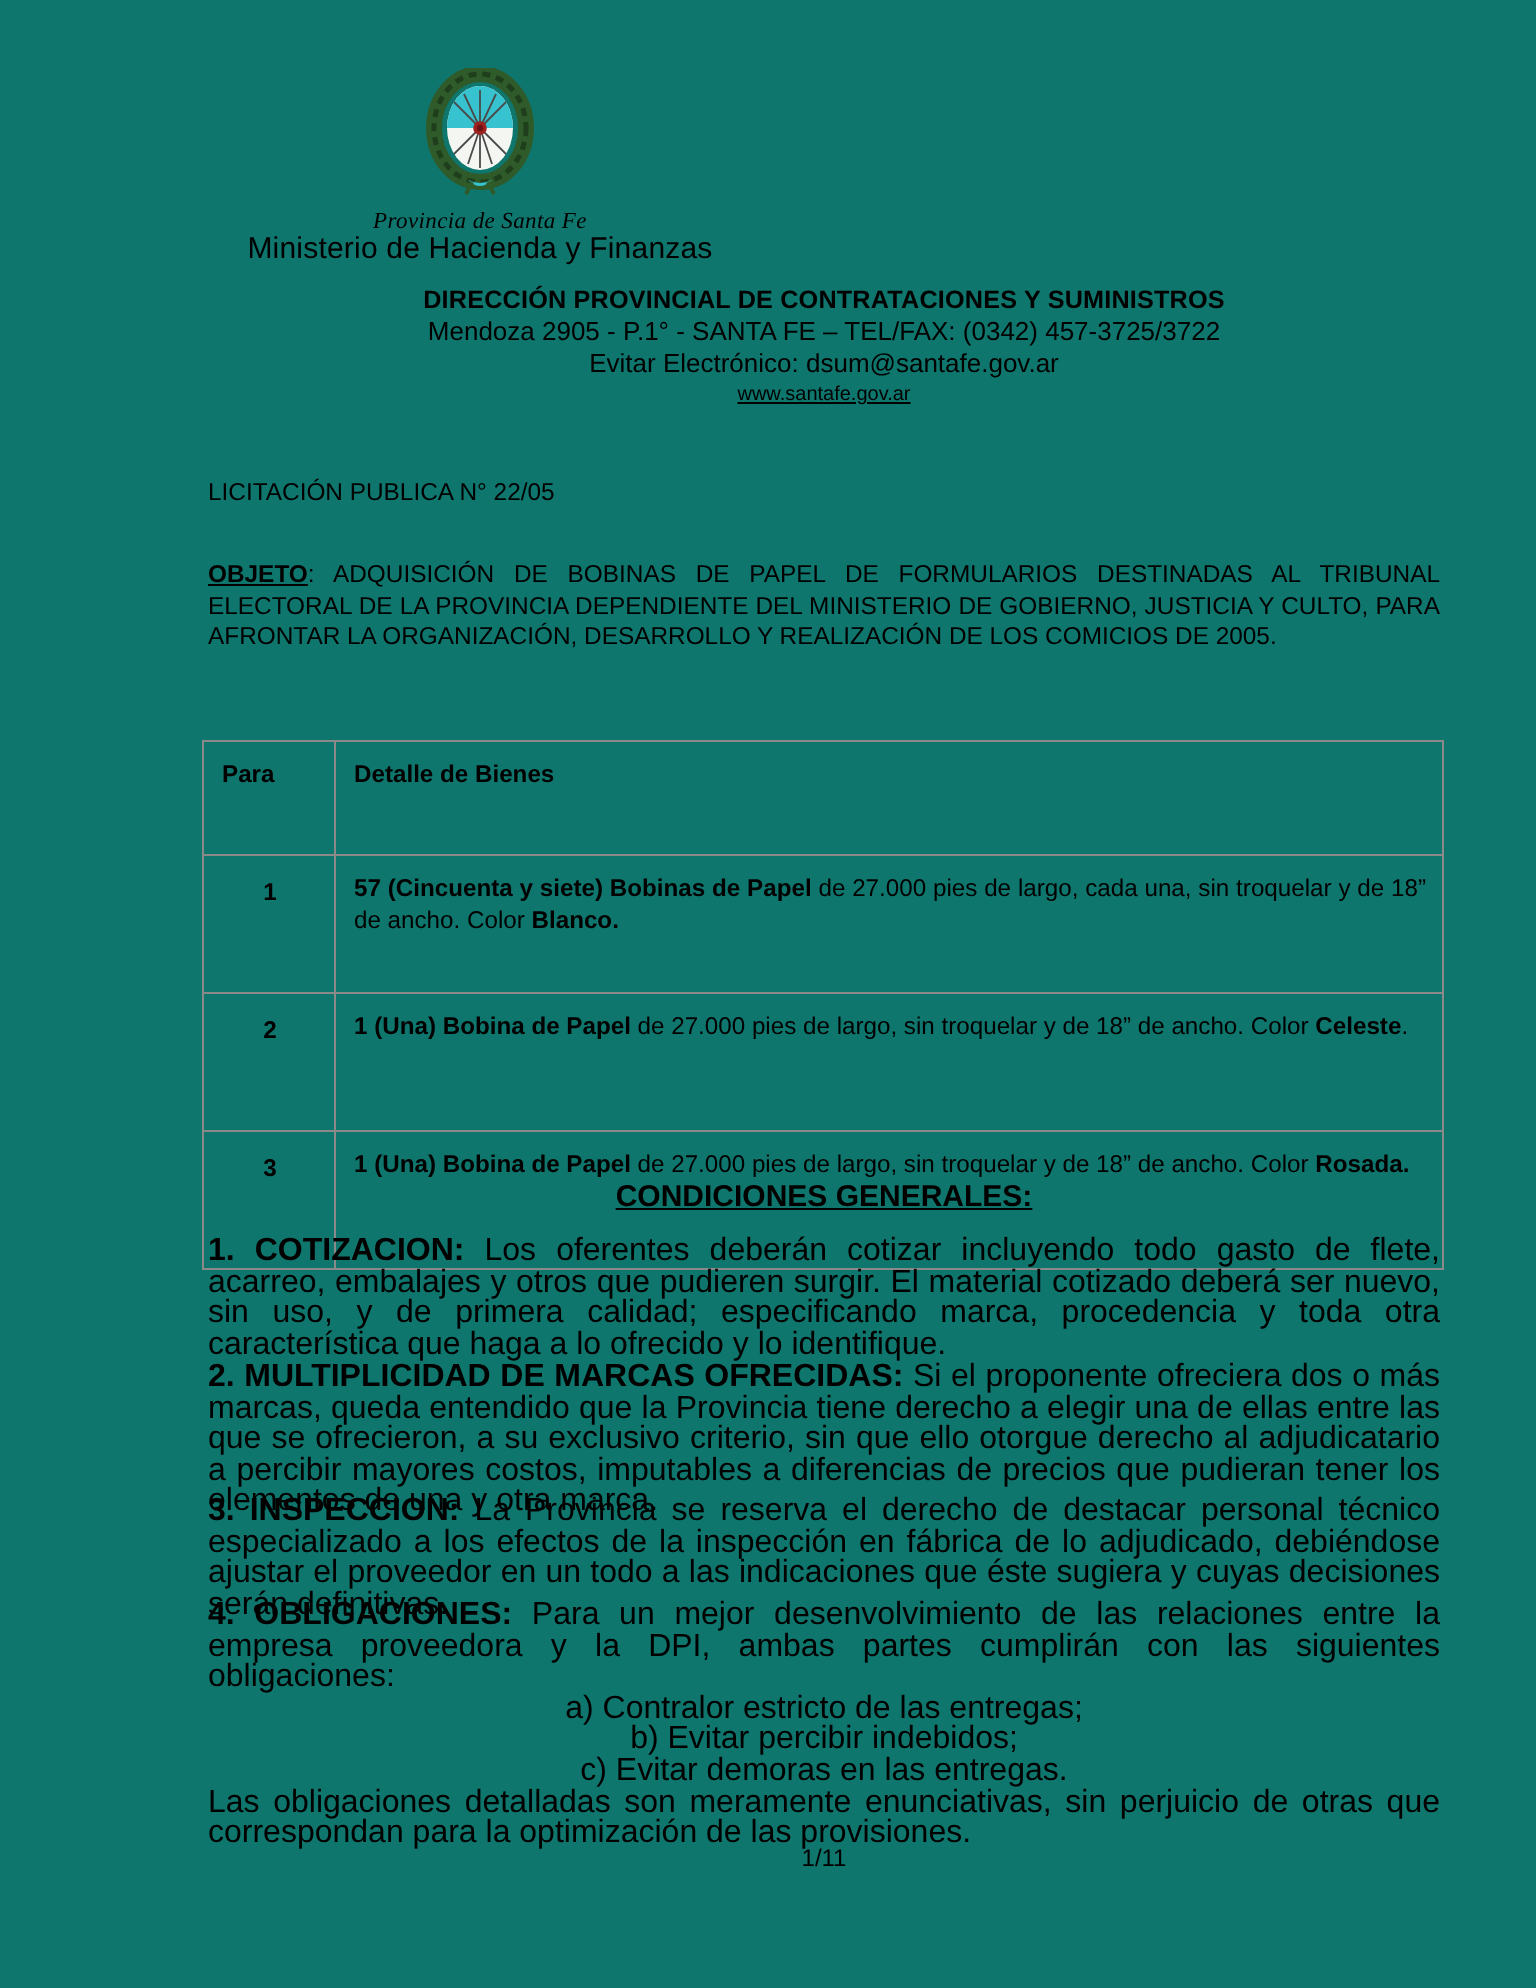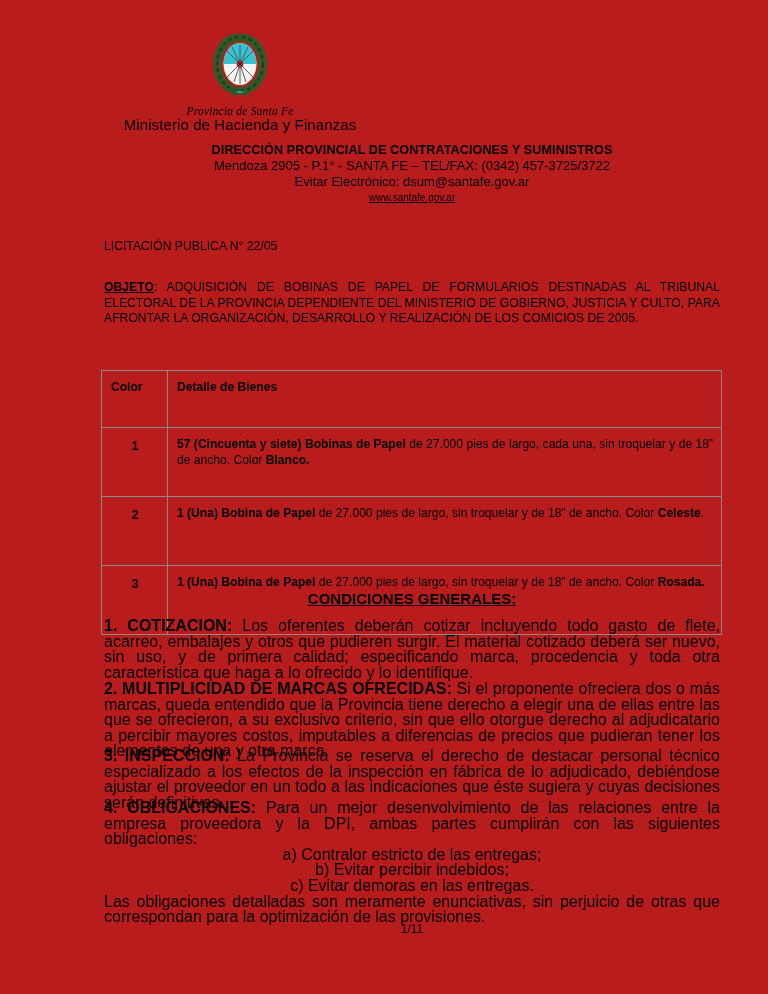--- a/index.html
+++ b/index.html
@@ -14,21 +14,21 @@
     font-family: "Liberation Sans", sans-serif;
     color: #000000;
     overflow: hidden;
   }
 
   .page {
     position: absolute;
     left: 0; top: 0;
     width: 768px;
     height: 994px;
-    background: #b91c1c;
+    background: #0f766e;
     box-sizing: border-box;
   }
 
   
   .letterhead {
     position: absolute;
     left: 104px;
     top: 34px;
     width: 272px;
     text-align: center;
@@ -238,21 +238,21 @@
 
   <div class="objeto"><span class="u">OBJETO</span><span>: </span><span>ADQUISICIÓN DE BOBINAS DE PAPEL DE FORMULARIOS DESTINADAS AL TRIBUNAL ELECTORAL DE LA PROVINCIA DEPENDIENTE DEL MINISTERIO DE GOBIERNO, JUSTICIA Y CULTO, PARA AFRONTAR LA ORGANIZACIÓN, DESARROLLO Y REALIZACIÓN DE LOS COMICIOS DE 2005.</span></div>
 
   <table class="goods-table">
     <colgroup>
         <col class="col-item">
         <col>
       </colgroup>
     <thead>
       <tr>
-        <th>Color</th>
+        <th>Para</th>
         <th>Detalle de Bienes</th>
       </tr>
     </thead>
     <tbody>
       <tr>
         <td class="cell-item">1</td>
         <td class="cell-detail"><b>57 (Cincuenta y siete) Bobinas de Papel</b><span> de 27.000 pies de largo, cada una, sin troquelar y de 18” de ancho. Color </span><b>Blanco.</b><span></span></td>
       </tr>
       <tr>
         <td class="cell-item">2</td>

